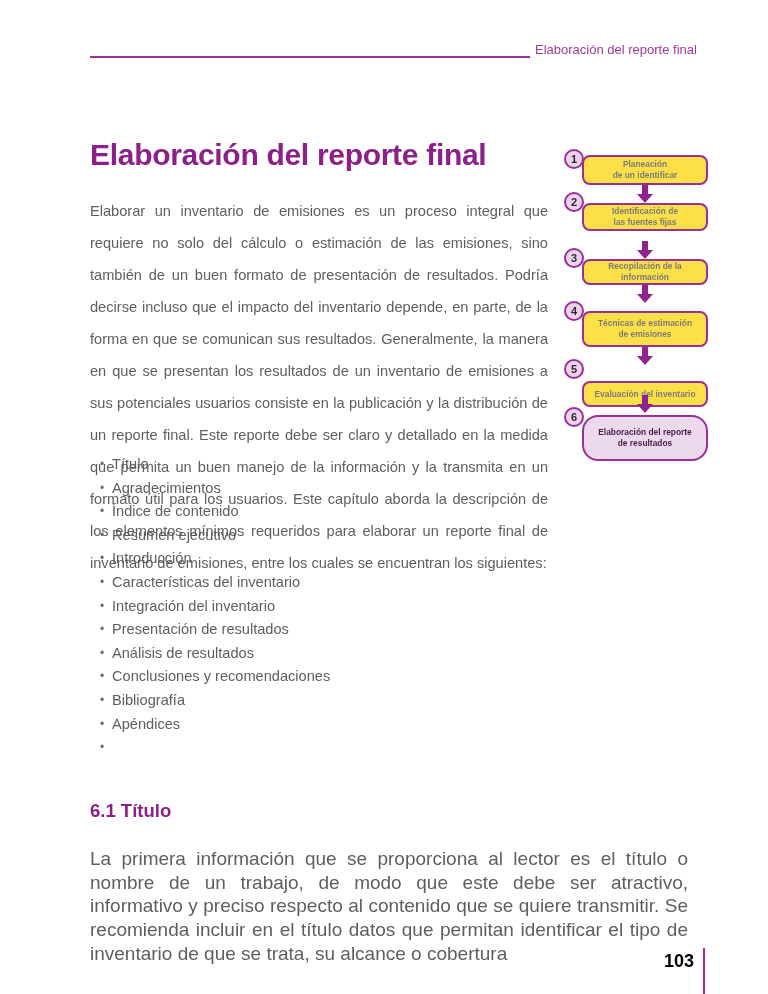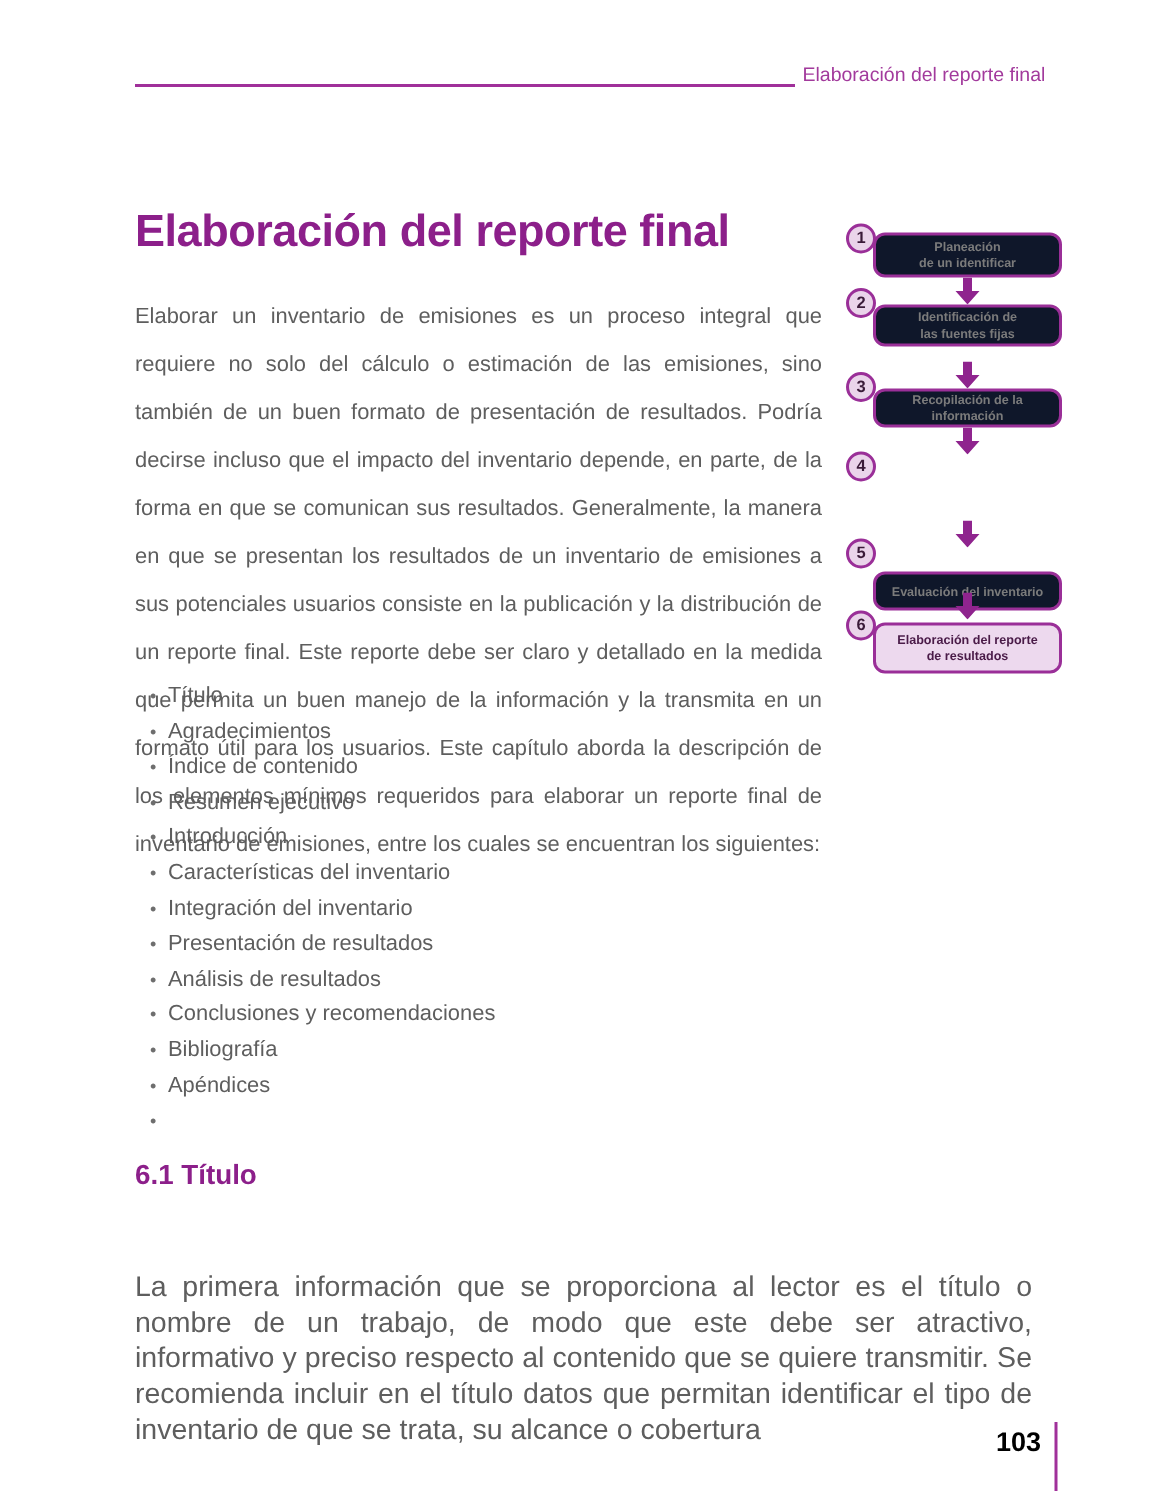--- a/index.html
+++ b/index.html
@@ -8,30 +8,30 @@
   .header-rule { position:absolute; left:90px; top:56px; width:440px; height:2px; background:#a0309a; }
   .header-title { position:absolute; left:535px; top:42px; font-size:13px; color:#a23a9c; white-space:nowrap; }
   .page-title { position:absolute; left:90px; top:138px; margin:0; font-size:30px; font-weight:bold;
                 color:#8c1f8a; letter-spacing:-0.3px; white-space:nowrap; }
   .intro { position:absolute; left:90px; top:195px; width:458px; margin:0; font-size:14.6px;
            line-height:32px; text-align:justify; color:#5e5e5e; }
   .bullets { position:absolute; left:90px; top:453px; margin:0; padding:0; list-style:none;
              font-size:14.6px; line-height:23.6px; }
   .bullets li { position:relative; padding-left:22px; }
   .bullets li .dot { position:absolute; left:10px; top:0; font-size:12px; color:#6e6e6e; }
-  .section-title { position:absolute; left:90px; top:772px; margin:0; font-size:18.5px; font-weight:bold; color:#8c1f8a; }
+  .section-title { position:absolute; left:90px; top:800px; margin:0; font-size:18.5px; font-weight:bold; color:#8c1f8a; }
   .body2 { position:absolute; left:90px; top:847px; width:598px; margin:0; font-size:19px;
            line-height:23.7px; text-align:justify; color:#5e5e5e; }
   .page-number { position:absolute; left:664px; top:951px; font-size:18px; font-weight:bold; color:#000000; }
   .page-bar { position:absolute; left:703px; top:948px; width:2px; height:46px; background:#a0309a; }
 
   
   .flow { position:absolute; left:560px; top:145px; width:160px; height:310px; }
   .step-box { position:absolute; left:22px; width:126px; border:2px solid #9a2f98; border-radius:8px;
-              background:#0f172a; font-size:8.4px; font-weight:bold; color:#7b7b7b; text-align:center;
+              background:#fde047; font-size:8.4px; font-weight:bold; color:#7b7b7b; text-align:center;
               display:flex; align-items:center; justify-content:center; line-height:11px; box-sizing:border-box; }
   .step-box.active { background:#edd9ee; color:#4a1b48; }
   .step-num { position:absolute; left:4px; width:20px; height:20px; border:2px solid #9a2f98; border-radius:50%;
               background:#ead4ea; color:#3a1a38; font-size:11px; font-weight:bold; display:flex;
               align-items:center; justify-content:center; box-sizing:border-box; z-index:2; }
   .arrow { position:absolute; left:76px; width:18px; height:18px; }
 </style>
 </head>
 <body>
 
@@ -86,36 +86,42 @@
   <div class="step-box" style="top:114px; height:26px;text-align:center;">
     <div>
         <div>Recopilación de la información</div>
       </div>
   </div>
   <svg class="arrow" style="top:140px;" viewBox="0 0 18 18">
       <path d="M6 0h6v9h5l-8 9-8-9h5z" fill="#8f248e"></path>
     </svg>
 
   <div class="step-num" style="top:156px;">4</div>
+  <div class="step-box" style="top:166px; height:36px;">
+    <div>
+        <div>Técnicas de estimación</div>
+        <div>de emisiones</div>
+      </div>
+  </div>
   <svg class="arrow" style="top:202px;" viewBox="0 0 18 18">
       <path d="M6 0h6v9h5l-8 9-8-9h5z" fill="#8f248e"></path>
     </svg>
 
   <div class="step-num" style="top:214px;">5</div>
   <div class="step-box" style="top:236px; height:26px;">
     <div>
         <div>Evaluación del inventario</div>
       </div>
   </div>
   <svg class="arrow" style="top:250px;" viewBox="0 0 18 18">
       <path d="M6 0h6v9h5l-8 9-8-9h5z" fill="#8f248e"></path>
     </svg>
 
   <div class="step-num" style="top:262px;">6</div>
-  <div class="step-box active" style="top:270px; height:34px;">
+  <div class="step-box active" style="top:270px; height:46px;border-radius:16px;">
     <div>
         <div>Elaboración del reporte</div>
         <div>de resultados</div>
       </div>
   </div>
 </div>
 
 <h2 class="section-title">6.1 Título</h2>
 <p class="body2">La primera información que se proporciona al lector es el título o nombre de un trabajo, de modo que este debe ser atractivo, informativo y preciso respecto al contenido que se quiere transmitir. Se recomienda incluir en el título datos que permitan identificar el tipo de inventario de que se trata, su alcance o cobertura</p>
 

